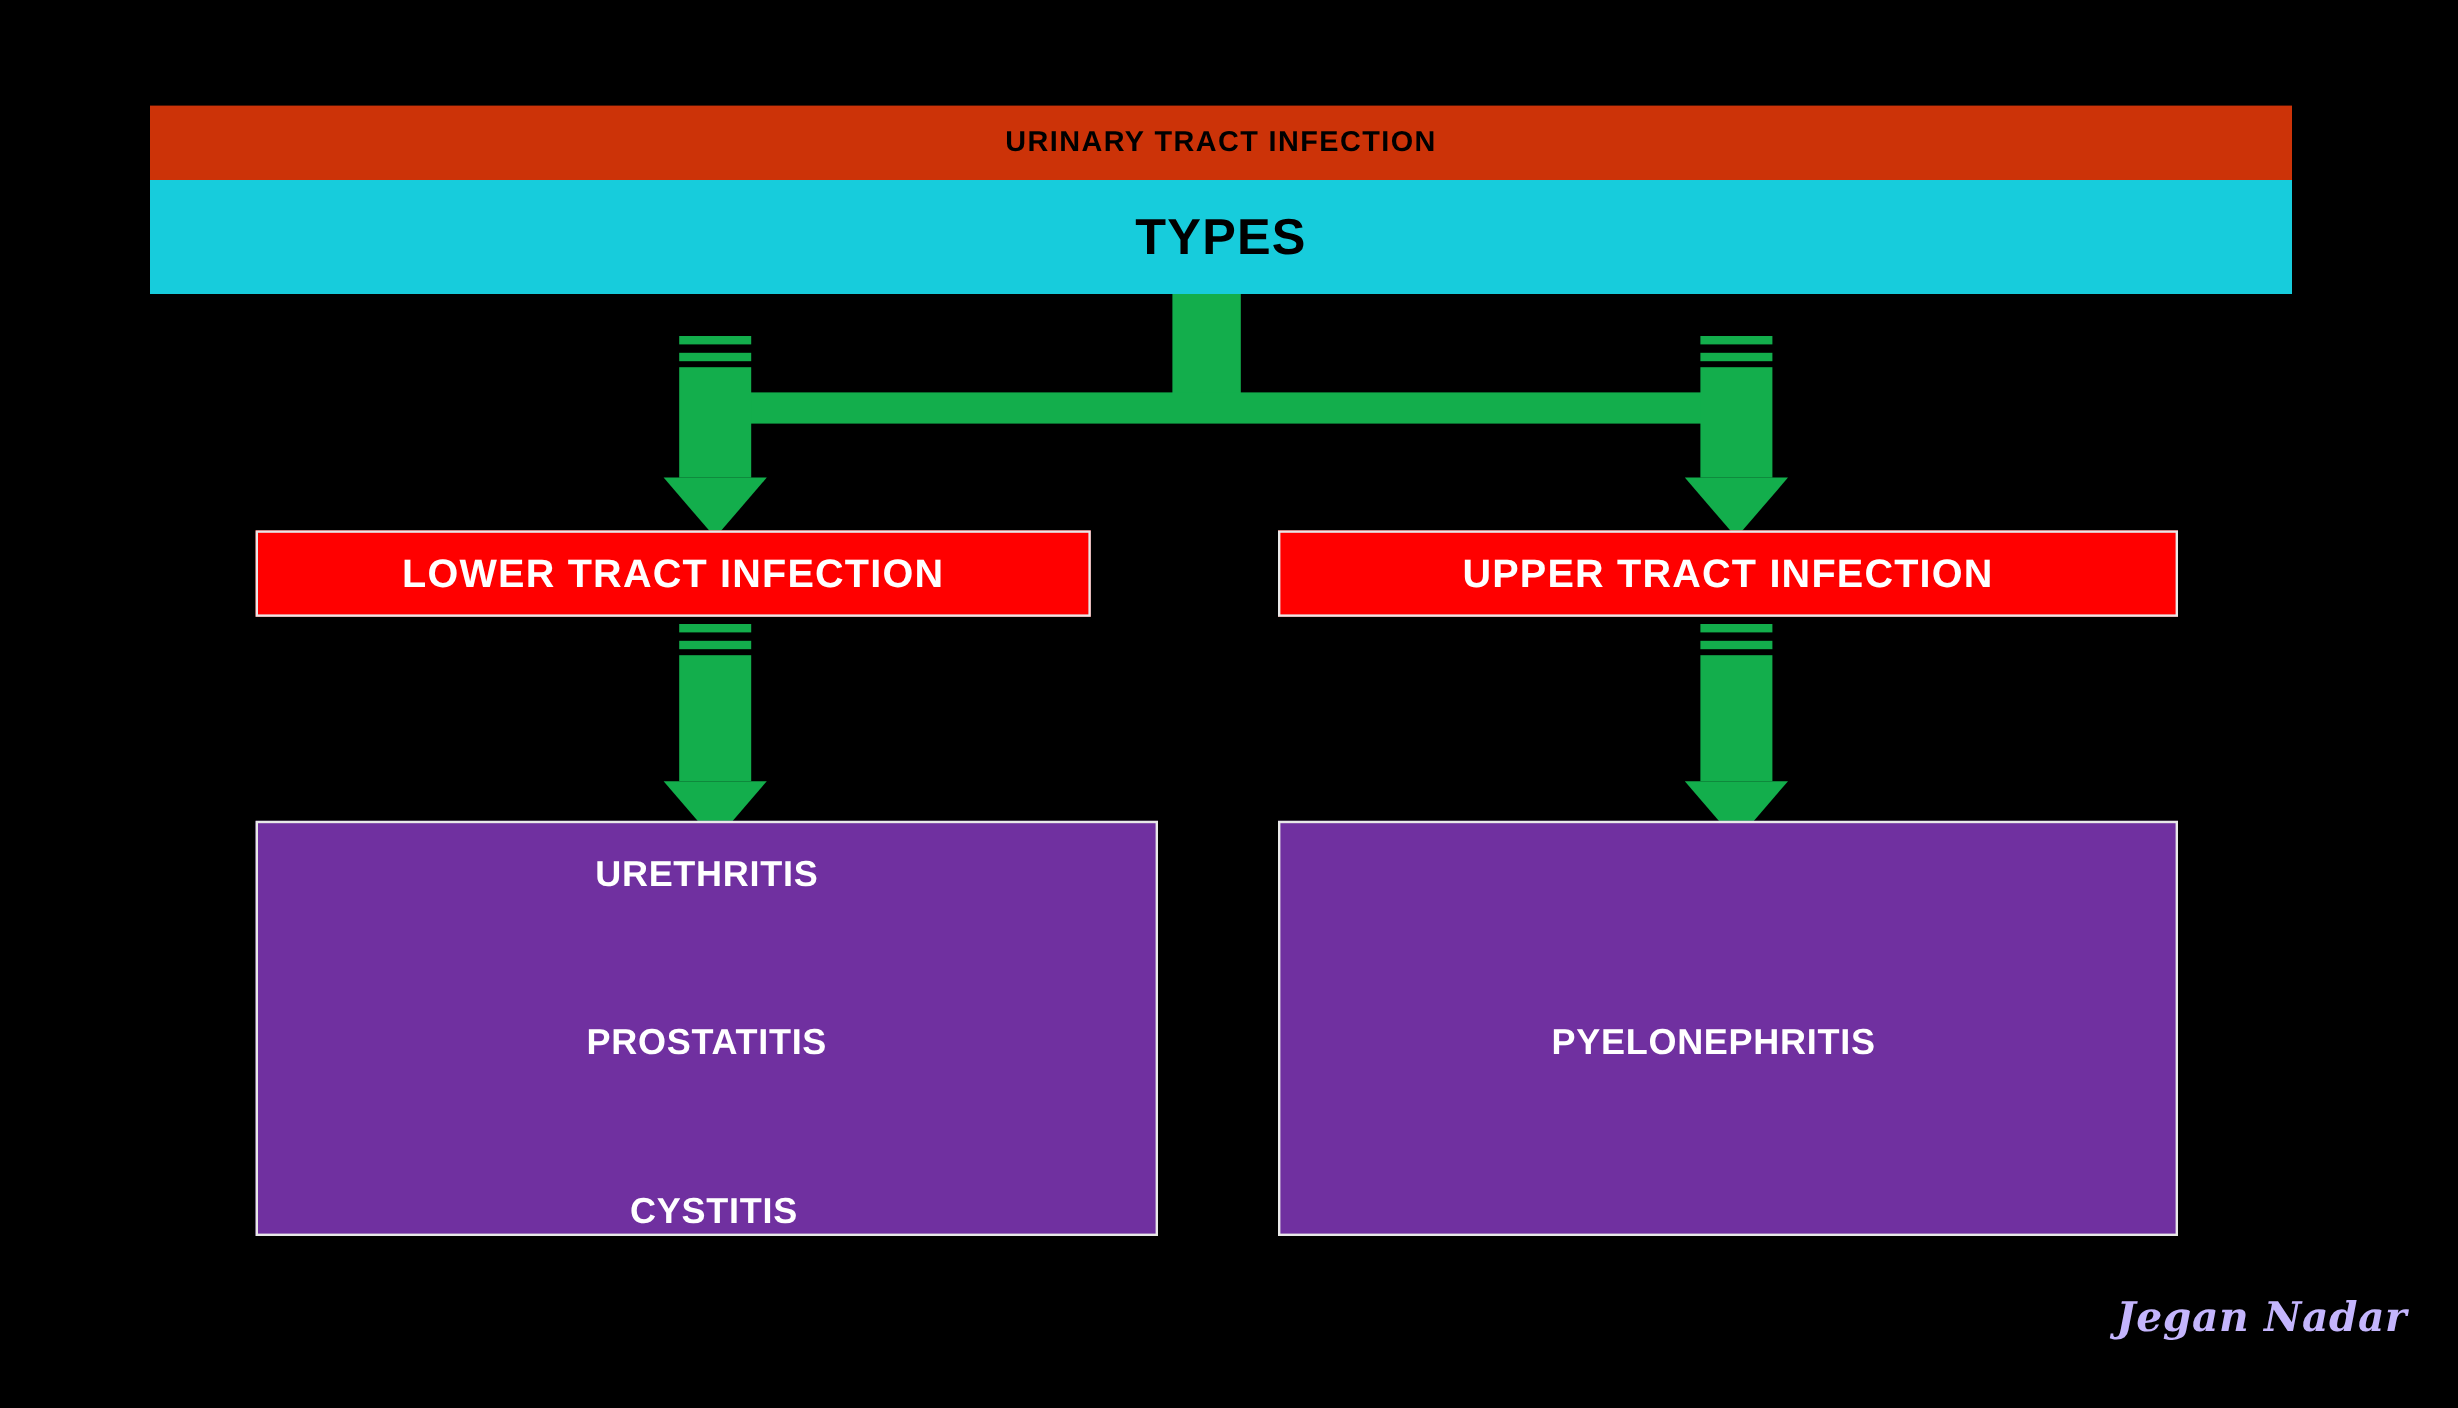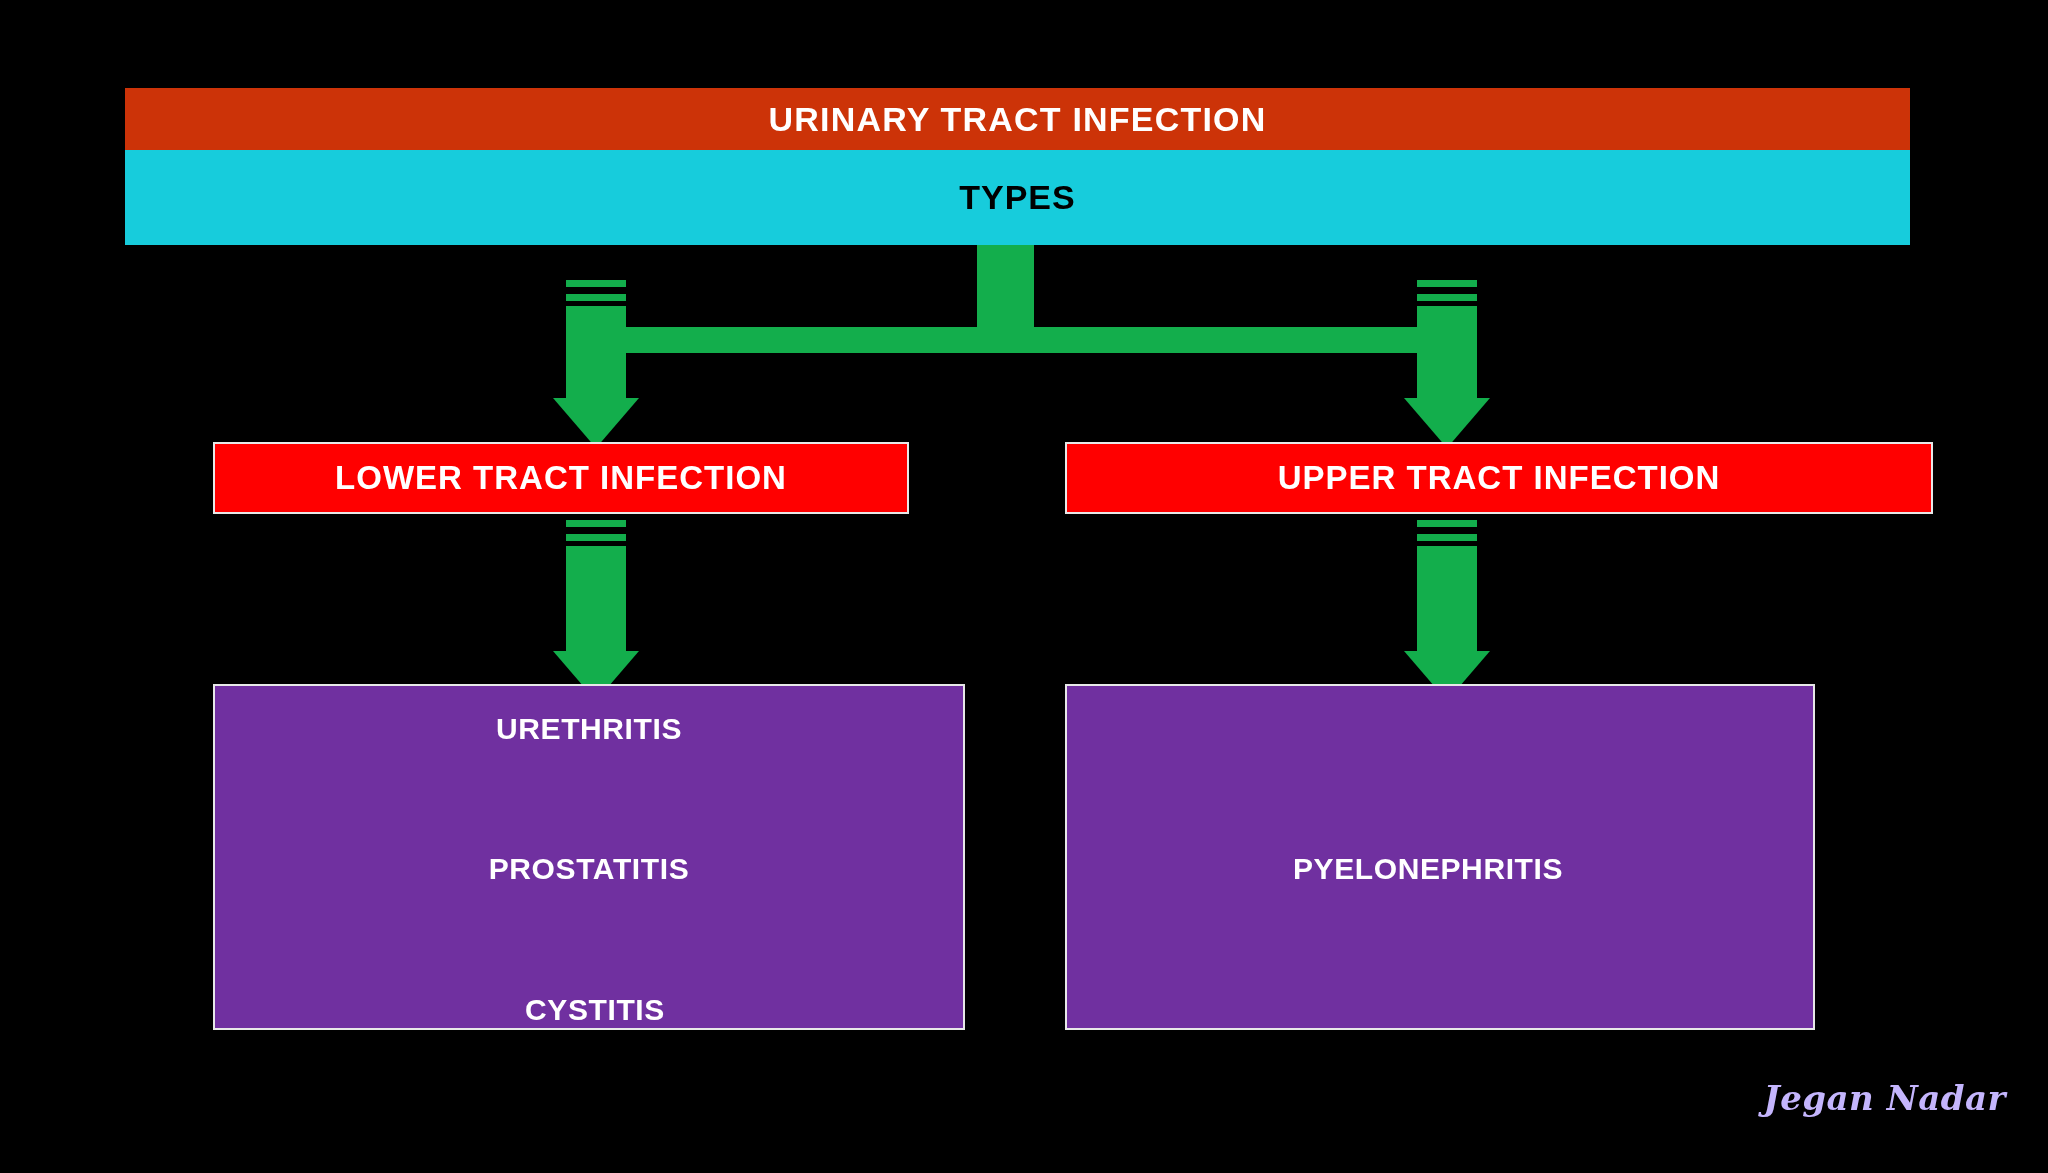--- a/index.html
+++ b/index.html
@@ -1,23 +1,23 @@
 <!DOCTYPE html>
 <html><head>
 <meta charset="utf-8">
 <style>
   html,body{margin:0;padding:0;background:#000;}
   body{width:2048px;height:1173px;overflow:hidden;font-family:"Liberation Sans",sans-serif;}
   #stage{position:relative;width:2048px;height:1173px;background:#000;}
 
   .bar{position:absolute;left:125px;width:1785px;display:flex;align-items:center;justify-content:center;}
   #title-bar{top:88px;height:62px;background:#cc3308;}
-  #title-bar .txt{color:#ffffff;font-size:34px;font-weight:bold;letter-spacing:1.2px;text-align:center;}
+  #title-bar .txt{color:#000000;font-size:24px;font-weight:bold;letter-spacing:1.2px;text-align:center;}
   #types-bar{top:150px;height:95px;background:#17ccdc;}
-  #types-bar .txt{color:#000;font-size:34px;font-weight:bold;letter-spacing:1px;}
+  #types-bar .txt{color:#000;font-size:42px;font-weight:bold;letter-spacing:1px;}
 
   
   .g{position:absolute;background:#13ae4c;}
   #stem{left:977px;top:245px;width:57px;height:85px;}
   #hbar{left:596px;top:327px;width:852px;height:26px;}
 
   .arrow{position:absolute;width:86px;}
   .arrow .tick{position:absolute;left:13px;width:60px;height:7px;background:#13ae4c;}
   .arrow .tick.t1{top:0px;}
   .arrow .tick.t2{top:14px;}
@@ -40,21 +40,21 @@
   #arrow-l2 .head{top:131px;}
   #arrow-r2{left:1404px;top:520px;}
   #arrow-r2 .shaft{height:105px;}
   #arrow-r2 .head{top:131px;}
 
   
   .redbox{position:absolute;top:442px;height:72px;background:#ff0000;border:2px solid #e8e8e8;
       display:flex;align-items:center;justify-content:center;box-sizing:border-box;}
   .redbox .txt{color:#fff;font-size:33px;font-weight:bold;letter-spacing:1px;}
   #red-lower{left:213px;width:696px;}
-  #red-upper{left:1065px;width:868px;}
+  #red-upper{left:1065px;width:750px;}
 
   
   .purplebox{position:absolute;top:684px;height:346px;background:#7030a0;border:2px solid #e8e8e8;
       box-sizing:border-box;}
   #purple-lower{left:213px;width:752px;}
   #purple-upper{left:1065px;width:750px;}
   .pitem{position:absolute;width:100%;text-align:center;color:#fff;font-size:30px;font-weight:bold;letter-spacing:.6px;}
   #p-urethritis{top:26px;}
   #p-prostatitis{top:166px;}
   #p-cystitis{top:307px;margin-left:6px;}

